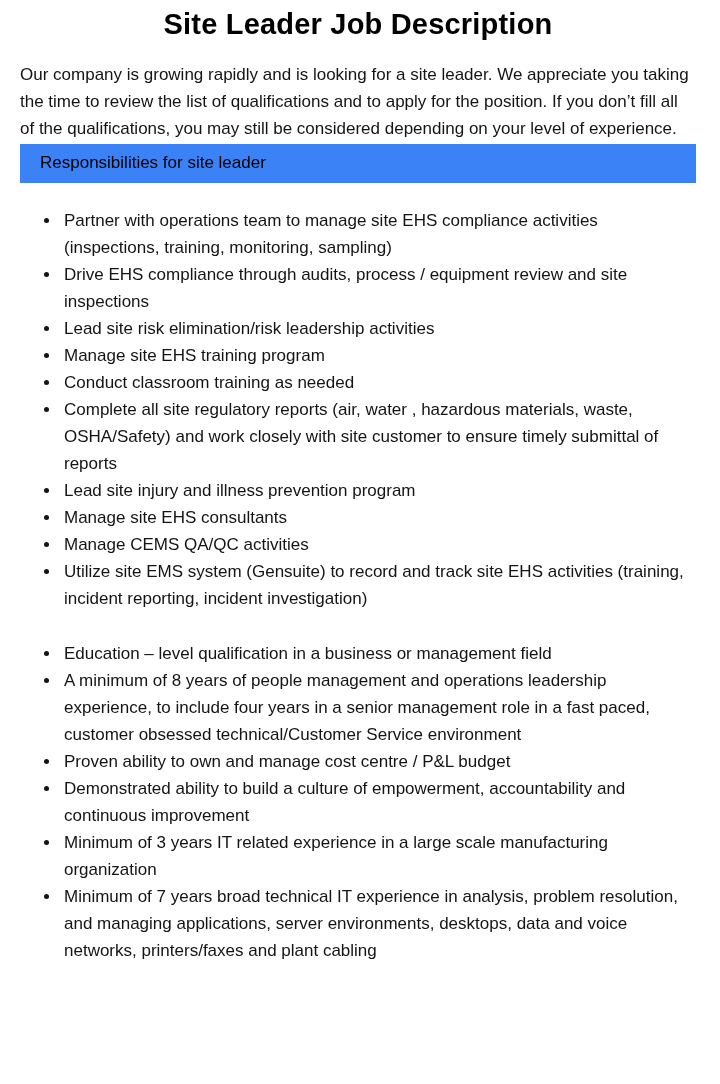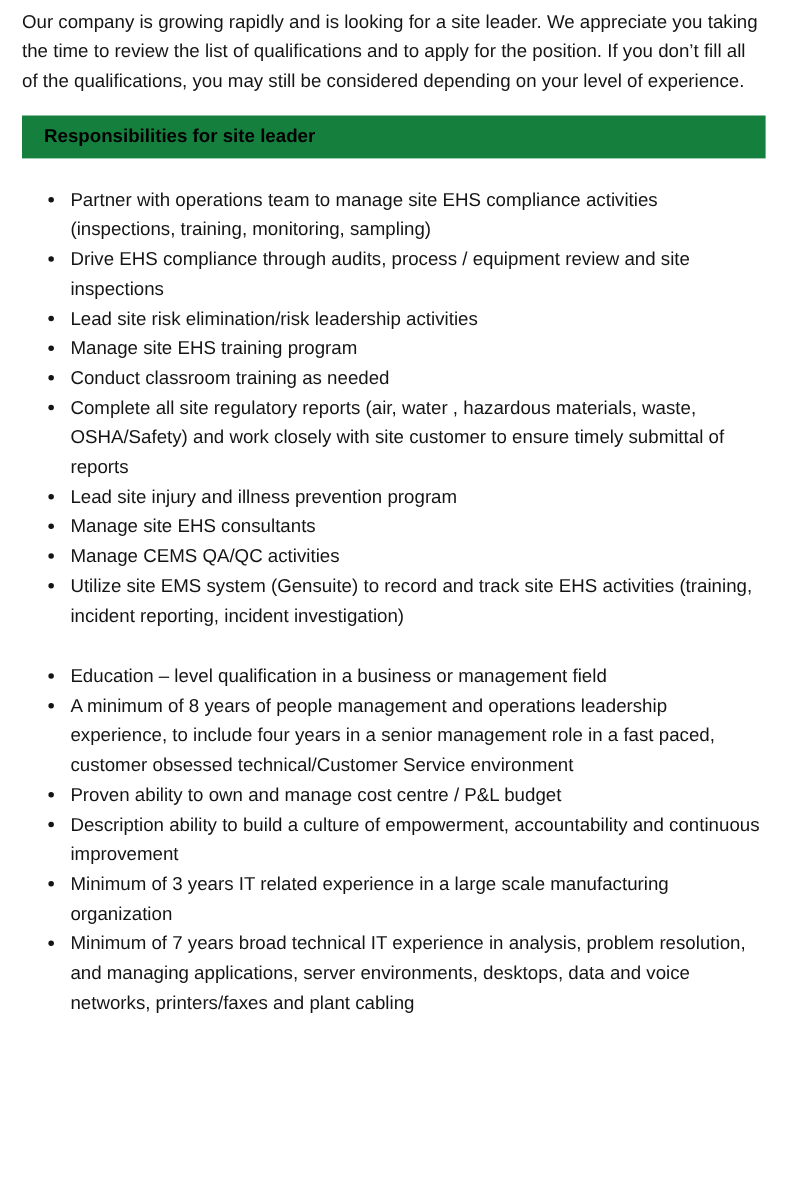--- a/index.html
+++ b/index.html
@@ -19,43 +19,44 @@
     color:#000000;
     padding:2px 0 20px 0;
     letter-spacing:0.2px;
   }
   .intro {
     font-size:17px;
     line-height:27px;
     margin-bottom:1px;
   }
   .section-heading {
-    background:#15803d;
+    background:#3b82f6;
     font-size:17px;
-    font-weight:700;
+    font-weight:400;
     color:#000000;
     padding:9px 20px 10px 20px;
-    margin:18px 0 24px 0;
+    margin:2px 0 24px 0;
   }
   ul.bullet-list {
     list-style:disc outside;
     padding-left:41px;
     margin:0 0 28px 0;
   }
   ul.bullet-list li {
     font-size:17px;
     line-height:27px;
     padding-left:3px;
   }
 </style>
 </head>
 <body>
 
 <div class="page">
 
+  <h1 class="page-title">Site Leader Job Description</h1>
 
   <p class="intro">Our company is growing rapidly and is looking for a site leader. We appreciate you taking the time to review the list of qualifications and to apply for the position. If you don’t fill all of the qualifications, you may still be considered depending on your level of experience.</p>
 
   <div class="section-heading">Responsibilities for site leader</div>
 
   <ul class="bullet-list">
     <li>Partner with operations team to manage site EHS compliance activities (inspections, training, monitoring, sampling)</li>
     <li>Drive EHS compliance through audits, process / equipment review and site inspections</li>
     <li>Lead site risk elimination/risk leadership activities</li>
     <li>Manage site EHS training program</li>
@@ -65,18 +66,18 @@
     <li>Manage site EHS consultants</li>
     <li>Manage CEMS QA/QC activities</li>
     <li>Utilize site EMS system (Gensuite) to record and track site EHS activities (training, incident reporting, incident investigation)</li>
   </ul>
 
 
   <ul class="bullet-list">
     <li>Education – level qualification in a business or management field</li>
     <li>A minimum of 8 years of people management and operations leadership experience, to include four years in a senior management role in a fast paced, customer obsessed technical/Customer Service environment</li>
     <li>Proven ability to own and manage cost centre / P&amp;L budget</li>
-    <li>Description ability to build a culture of empowerment, accountability and continuous improvement</li>
+    <li>Demonstrated ability to build a culture of empowerment, accountability and continuous improvement</li>
     <li>Minimum of 3 years IT related experience in a large scale manufacturing organization</li>
     <li>Minimum of 7 years broad technical IT experience in analysis, problem resolution, and managing applications, server environments, desktops, data and voice networks, printers/faxes and plant cabling</li>
   </ul>
 
 </div>
 
 </body></html>

